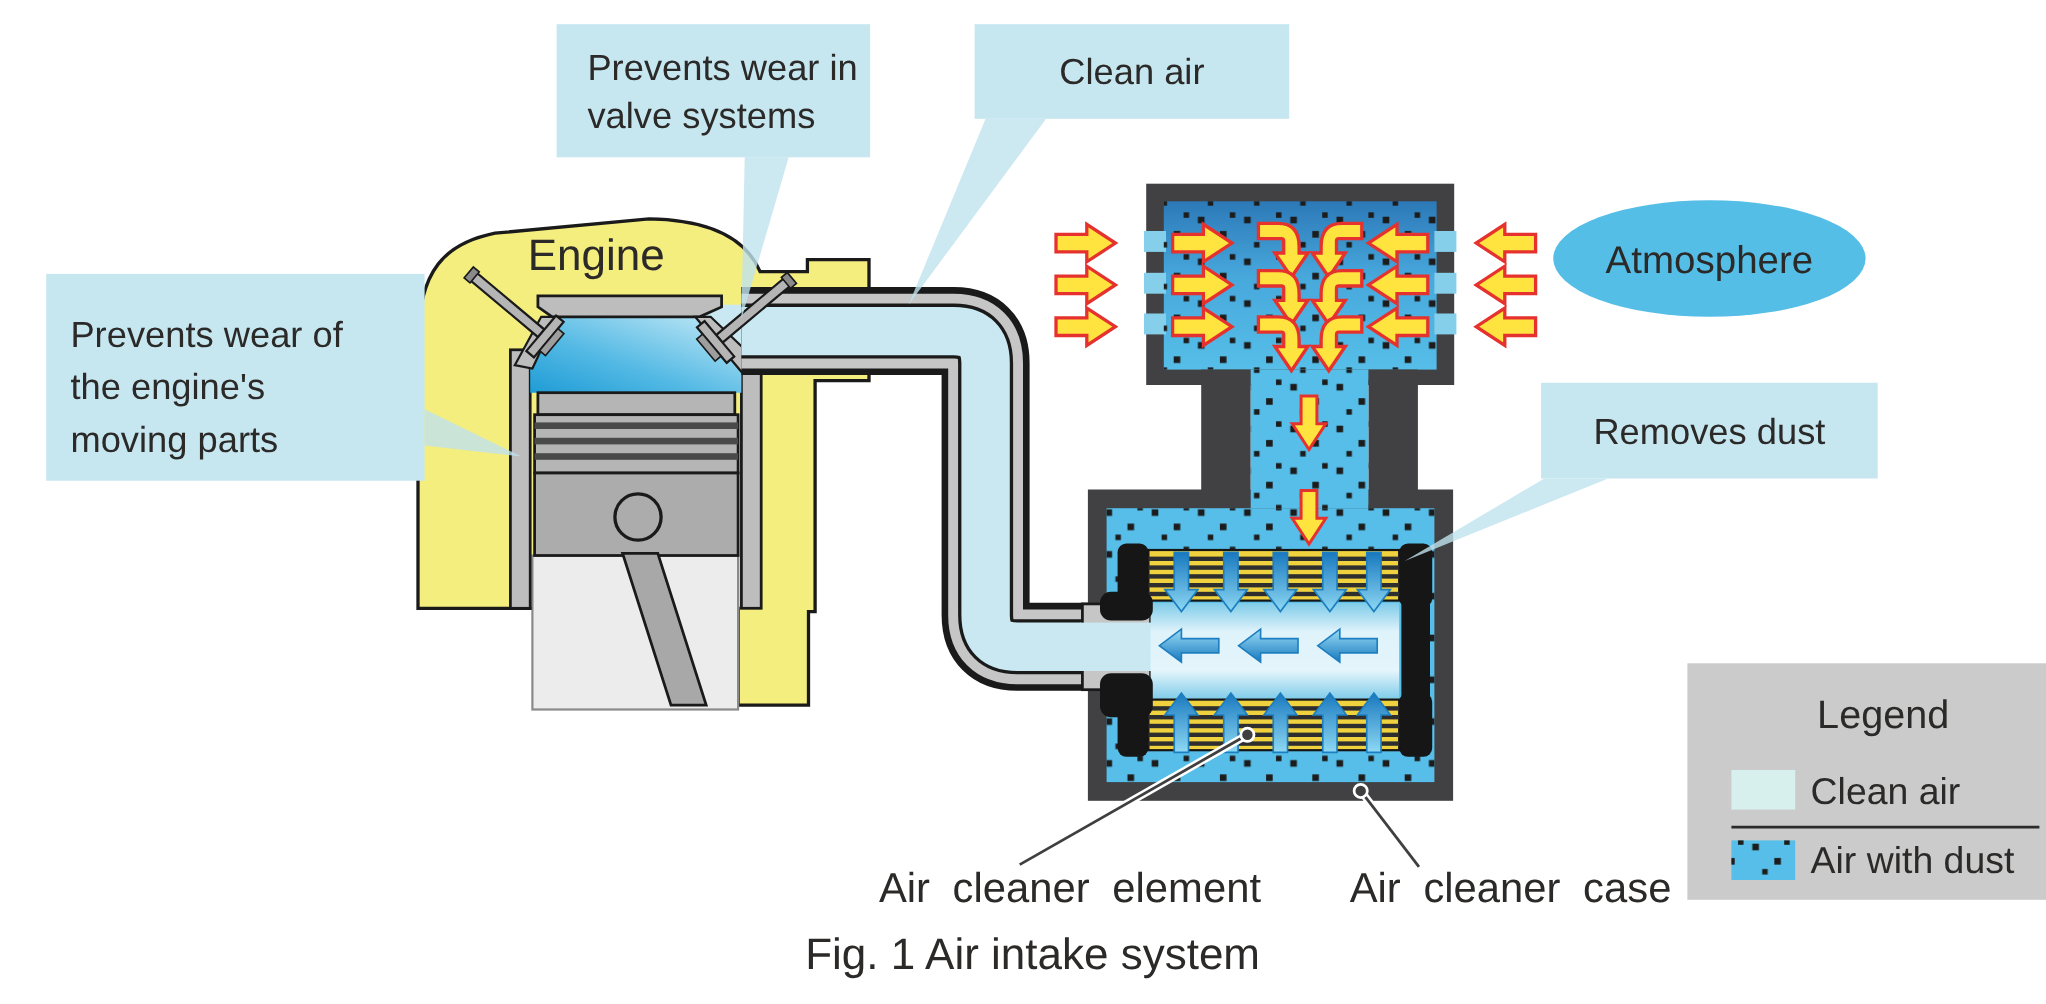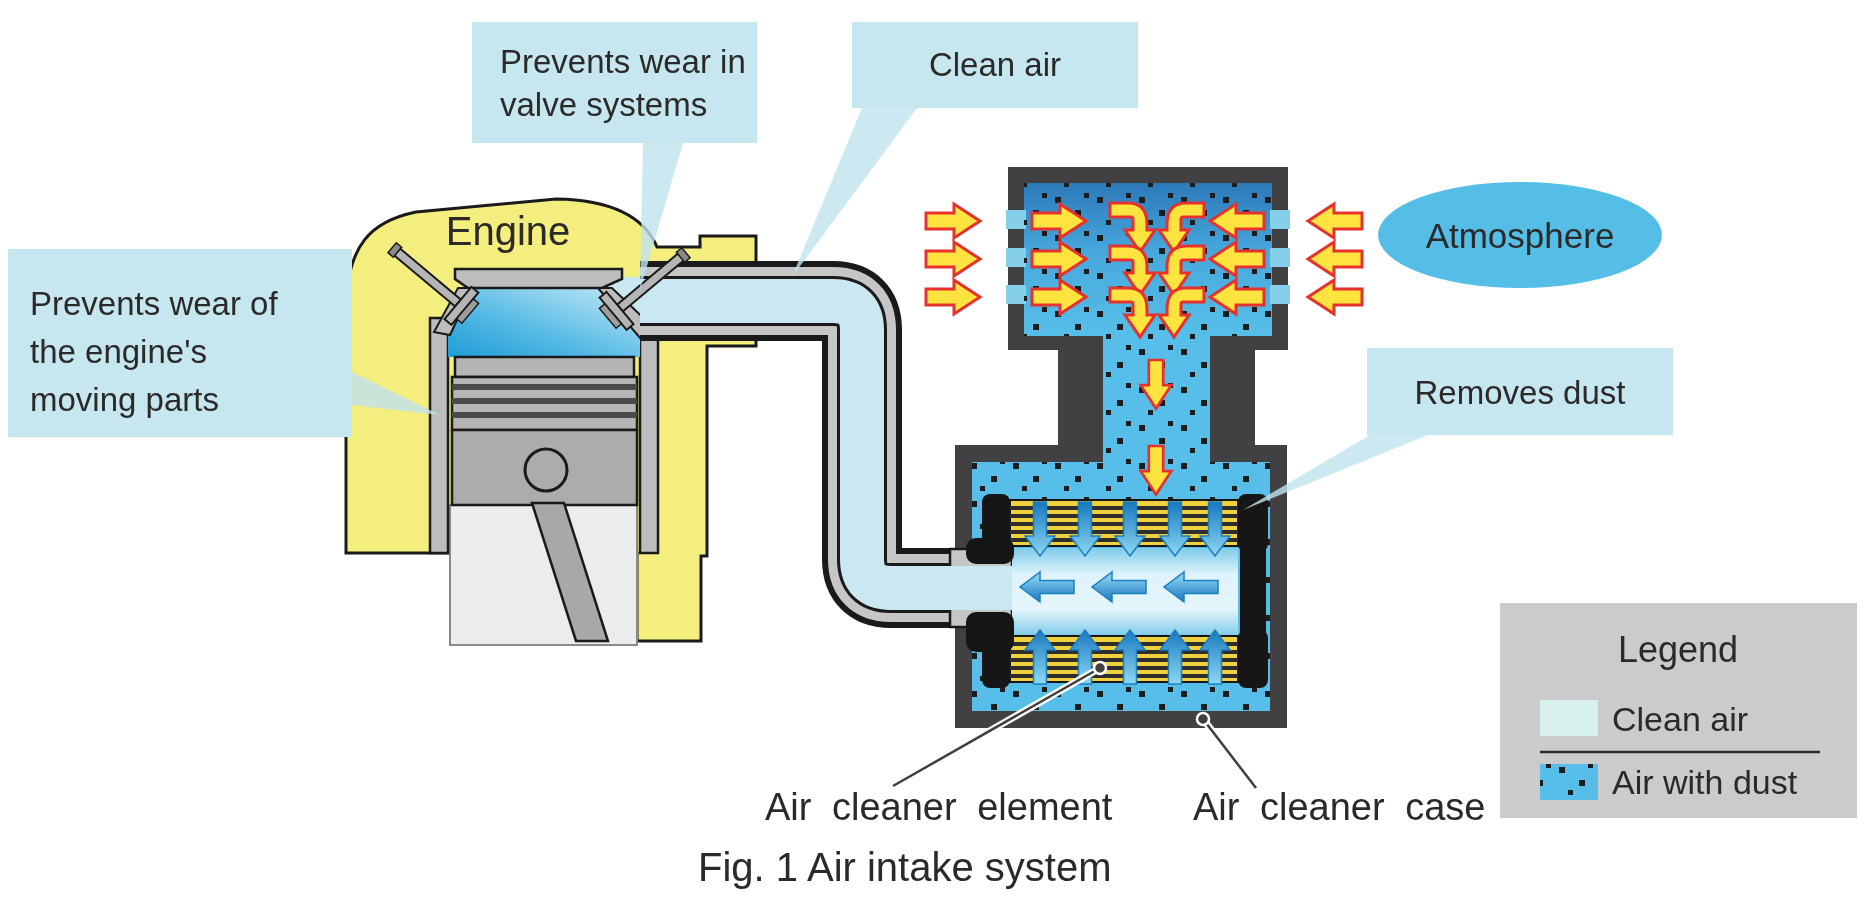--- a/index.html
+++ b/index.html
@@ -1,16 +1,16 @@
 <!DOCTYPE html>
 <html><head>
 <meta charset="utf-8">
 <style>
   html,body{margin:0;padding:0;background:#ffffff;}
-  .stage{width:1821px;height:913px;position:relative;font-family:"Liberation Sans",sans-serif;}
+  .stage{width:1821px;height:913px;position:relative;font-family:"Liberation Sans",sans-serif;margin-left:34px;}
   svg text{font-family:"Liberation Sans","DejaVu Sans",sans-serif;fill:#2b2a29;}
   .callout-text{font-size:33px;}
   .engine-text{font-size:40px;}
   .atmo-text{font-size:35px;}
   .part-text{font-size:38px;word-spacing:10px;}
   .caption-text{font-size:40px;}
   .legend-title{font-size:36px;}
   .legend-item{font-size:34px;}
 </style>
 </head>

